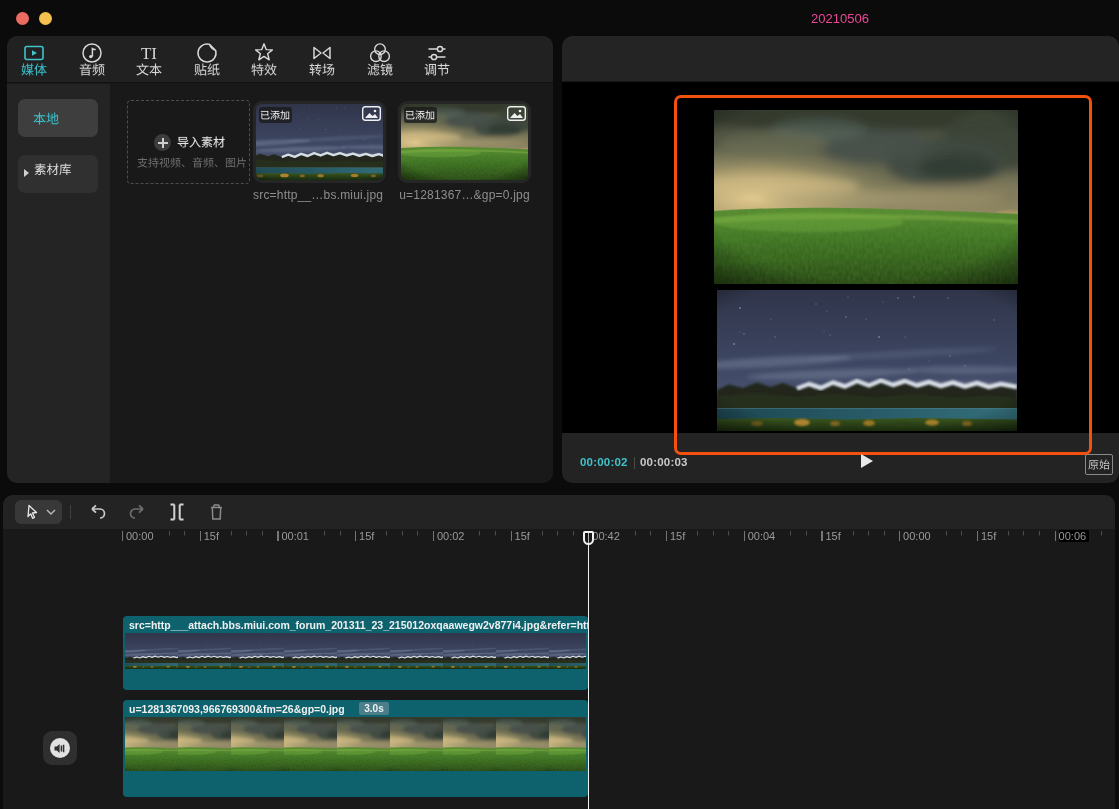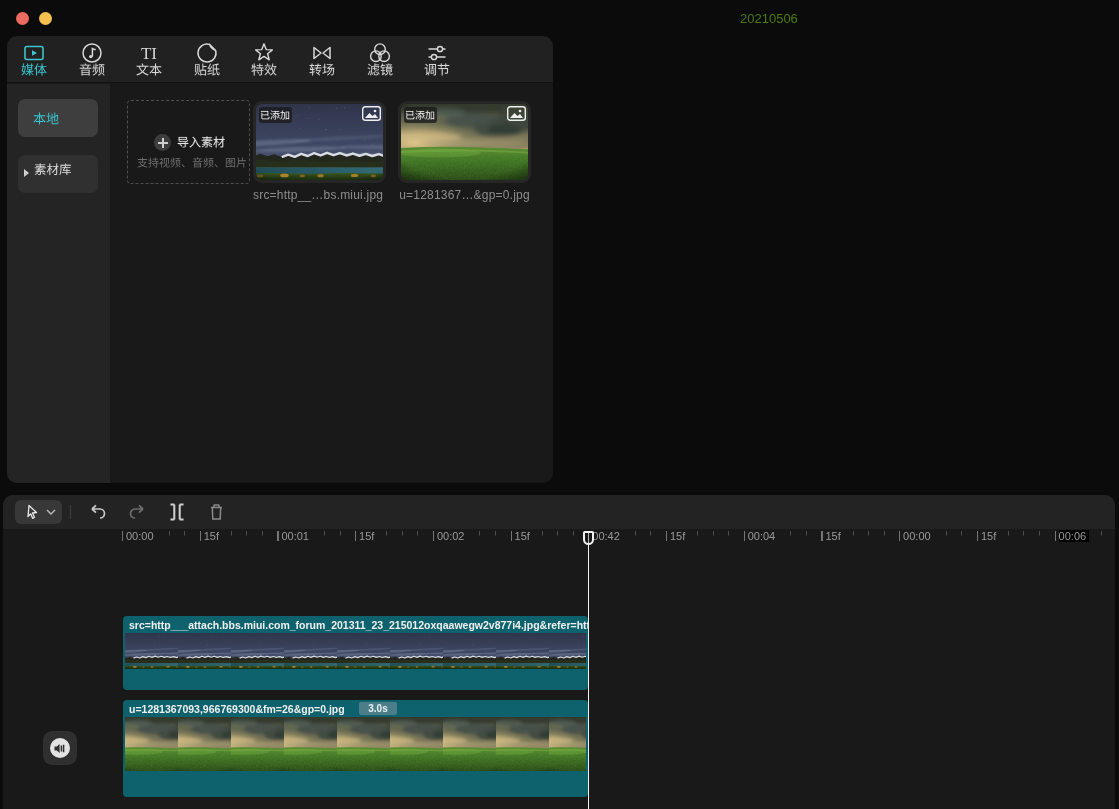--- a/index.html
+++ b/index.html
@@ -171,21 +171,21 @@
  <path d="M0 150 Q150 136 304 144 L304 149 Q150 142 0 157 Z" fill="#32661c" opacity="0.5"></path>
  <ellipse cx="95" cy="112" rx="95" ry="10" fill="#74af3c" opacity="0.4"></ellipse>
  </g>
  <path d="M0 174 L0 101 Q80 96 160 98.5 Q240 101 304 104 L304 174 Z" filter="url(#ftex)" opacity="0.5"></path>
  <rect width="304" height="174" fill="url(#gvinB)"></rect>
 </g>
       </defs>
     </svg>
 <div class="abs" style="left:16px;top:12px;width:13px;height:13px;border-radius:50%;background:#ec6b60"></div>
 <div class="abs" style="left:39px;top:12px;width:13px;height:13px;border-radius:50%;background:#f5c04e"></div>
-<div class="abs" style="left:740px;top:11px;width:200px;font-size:13px;color:#4d7c0f">20210506</div>
+<div class="abs" style="left:740px;top:11px;width:200px;text-align:center;font-size:13px;color:#ec4899">20210506</div>
 <div class="abs" style="left:7px;top:36px;width:546px;height:447px;background:#191919;border-radius:10px;overflow:hidden">
 <div class="abs" style="left:0;top:0;width:546px;height:47px;background:#212121;border-bottom:1px solid #121212"></div>
 <svg class="abs" style="left:15px;top:5px" width="24" height="24" viewBox="0 0 24 24">
         <rect x="3" y="5.5" width="18" height="13" rx="2" fill="none" stroke="#3fc3cd" stroke-width="1.6"></rect>
         <path d="M10 9.2 L15 12 L10 14.8 Z" fill="#3fc3cd"></path>
       </svg>
 <svg class="" style="position:absolute;left:14px;top:27px;" width="26" height="13" viewBox="0 0 2000 1000" fill="#3fc3cd" stroke="#3fc3cd" stroke-width="8">
         <use href="#c5a92" x="0"></use>
         <use href="#c4f53" x="1000"></use>
       </svg>
@@ -308,20 +308,43 @@
         <use href="#c6dfb" x="1000"></use>
         <use href="#c52a0" x="2000"></use>
       </svg>
 <svg class="abs" style="left:500px;top:70px" width="19" height="15" viewBox="0 0 19 15">
         <rect x="0.7" y="0.7" width="17.6" height="13.6" rx="2.5" fill="none" stroke="#efefef" stroke-width="1.4"></rect>
         <path d="M3 12 L7.5 7 L10.5 10 L13 8 L16 12 Z" fill="#efefef"></path>
         <circle cx="13" cy="5" r="1.3" fill="#efefef"></circle>
       </svg>
 <div class="abs" style="left:246px;top:152px;width:133px;font-size:12px;color:#8e8e8e;letter-spacing:0.2px">src=http__…bs.miui.jpg</div>
 <div class="abs" style="left:391px;top:152px;width:133px;font-size:12px;color:#8e8e8e;text-align:center;letter-spacing:0.2px">u=1281367…&amp;gp=0.jpg</div>
+</div>
+<div class="abs" style="left:562px;top:36px;width:557px;height:447px;background:#000;border-radius:10px;overflow:hidden">
+<div class="abs" style="left:0;top:0;width:557px;height:46px;background:#242424;border-bottom:1px solid #181818"></div>
+<div class="abs" style="left:0;top:397px;width:557px;height:50px;background:#232323"></div>
+<div class="abs" style="left:152px;top:74px;width:304px;height:174px;overflow:hidden">
+        <svg width="304" height="174" viewBox="0 0 304 174" preserveAspectRatio="xMidYMid slice" style="display:block">
+          <use href="#sceneB"></use>
+        </svg>
+      </div>
+<div class="abs" style="left:155px;top:254px;width:300px;height:141px;overflow:hidden">
+        <svg width="300" height="141" viewBox="0 0 300 141" preserveAspectRatio="xMidYMid slice" style="display:block">
+          <use href="#sceneA"></use>
+        </svg>
+      </div>
+<div class="abs" style="left:112px;top:58.5px;width:417.5px;height:360px;border:3px solid #f4500e;border-radius:7px"></div>
+<div class="abs" style="left:18px;top:420px;font-size:11.5px;font-weight:bold;color:#3fc3cd;letter-spacing:0.2px">00:00:02</div>
+<div class="abs" style="left:72px;top:421px;width:1px;height:12px;background:#4a4a4a"></div>
+<div class="abs" style="left:78px;top:420px;font-size:11.5px;font-weight:bold;color:#c9c9c9;letter-spacing:0.2px">00:00:03</div>
+<div class="abs" style="left:299px;top:418px;width:0;height:0;border-left:12px solid #e8e8e8;border-top:7.5px solid transparent;border-bottom:7.5px solid transparent"></div>
+<div class="abs" style="left:523px;top:418px;border:1px solid #8a8a8a;border-radius:2px;padding:0.5px 2px"><svg class="" style="" width="22" height="11" viewBox="0 0 2000 1000" fill="#cdcdcd">
+          <use href="#c539f" x="0"></use>
+          <use href="#c59cb" x="1000"></use>
+        </svg></div>
 </div>
 <div class="abs" style="left:3px;top:495px;width:1112px;height:314px;background:#191919;border-radius:10px 10px 0 0;overflow:hidden">
 <div class="abs" style="left:0;top:0;width:1112px;height:34px;background:#232323"></div>
 <div class="abs" style="left:12px;top:5px;width:47px;height:24px;background:#383838;border-radius:6px"></div>
 <svg class="abs" style="left:22px;top:9px" width="16" height="16" viewBox="0 0 16 16">
         <path d="M4 1.5 L11.5 8.5 L7.5 9 L9.5 13.5 L7.6 14.3 L5.7 9.8 L3 12.5 Z" fill="none" stroke="#e8e8e8" stroke-width="1.3" stroke-linejoin="round"></path>
       </svg>
 <svg class="abs" style="left:43px;top:14px" width="10" height="6" viewBox="0 0 10 6">
         <path d="M1 1 L5 5 L9 1" fill="none" stroke="#bbb" stroke-width="1.4"></path>
       </svg>
@@ -381,21 +404,21 @@
 <svg width="53" height="36" viewBox="0 0 300 141" preserveAspectRatio="xMidYMid slice" style="flex:none;display:block">
             <use href="#sceneA"></use>
           </svg>
 <svg width="53" height="36" viewBox="0 0 300 141" preserveAspectRatio="xMidYMid slice" style="flex:none;display:block">
             <use href="#sceneA"></use>
           </svg>
 </div>
       </div>
 <div class="abs" style="left:120px;top:205px;width:465px;height:97px;background:#0e626d;border-radius:4px;overflow:hidden">
 <div class="abs" style="left:6px;top:2.5px;font-size:10.5px;font-weight:bold;color:#f0f0f0;white-space:nowrap">u=1281367093,966769300&amp;fm=26&amp;gp=0.jpg</div>
-<div class="abs" style="left:236px;top:2px;width:38px;height:13px;background:#4b7e89;border-radius:2px;text-align:center;font-size:10px;font-weight:bold;color:#e8f2f4;line-height:13px">3.0s</div>
+<div class="abs" style="left:236px;top:2px;width:30px;height:13px;background:#4b7e89;border-radius:2px;text-align:center;font-size:10px;font-weight:bold;color:#e8f2f4;line-height:13px">3.0s</div>
 <div class="abs" style="left:2px;top:17px;width:461px;height:54px;overflow:hidden;display:flex">
 <svg width="53" height="54" viewBox="0 0 304 174" preserveAspectRatio="xMidYMid slice" style="flex:none;display:block">
             <use href="#sceneB"></use>
           </svg>
 <svg width="53" height="54" viewBox="0 0 304 174" preserveAspectRatio="xMidYMid slice" style="flex:none;display:block">
             <use href="#sceneB"></use>
           </svg>
 <svg width="53" height="54" viewBox="0 0 304 174" preserveAspectRatio="xMidYMid slice" style="flex:none;display:block">
             <use href="#sceneB"></use>
           </svg>

